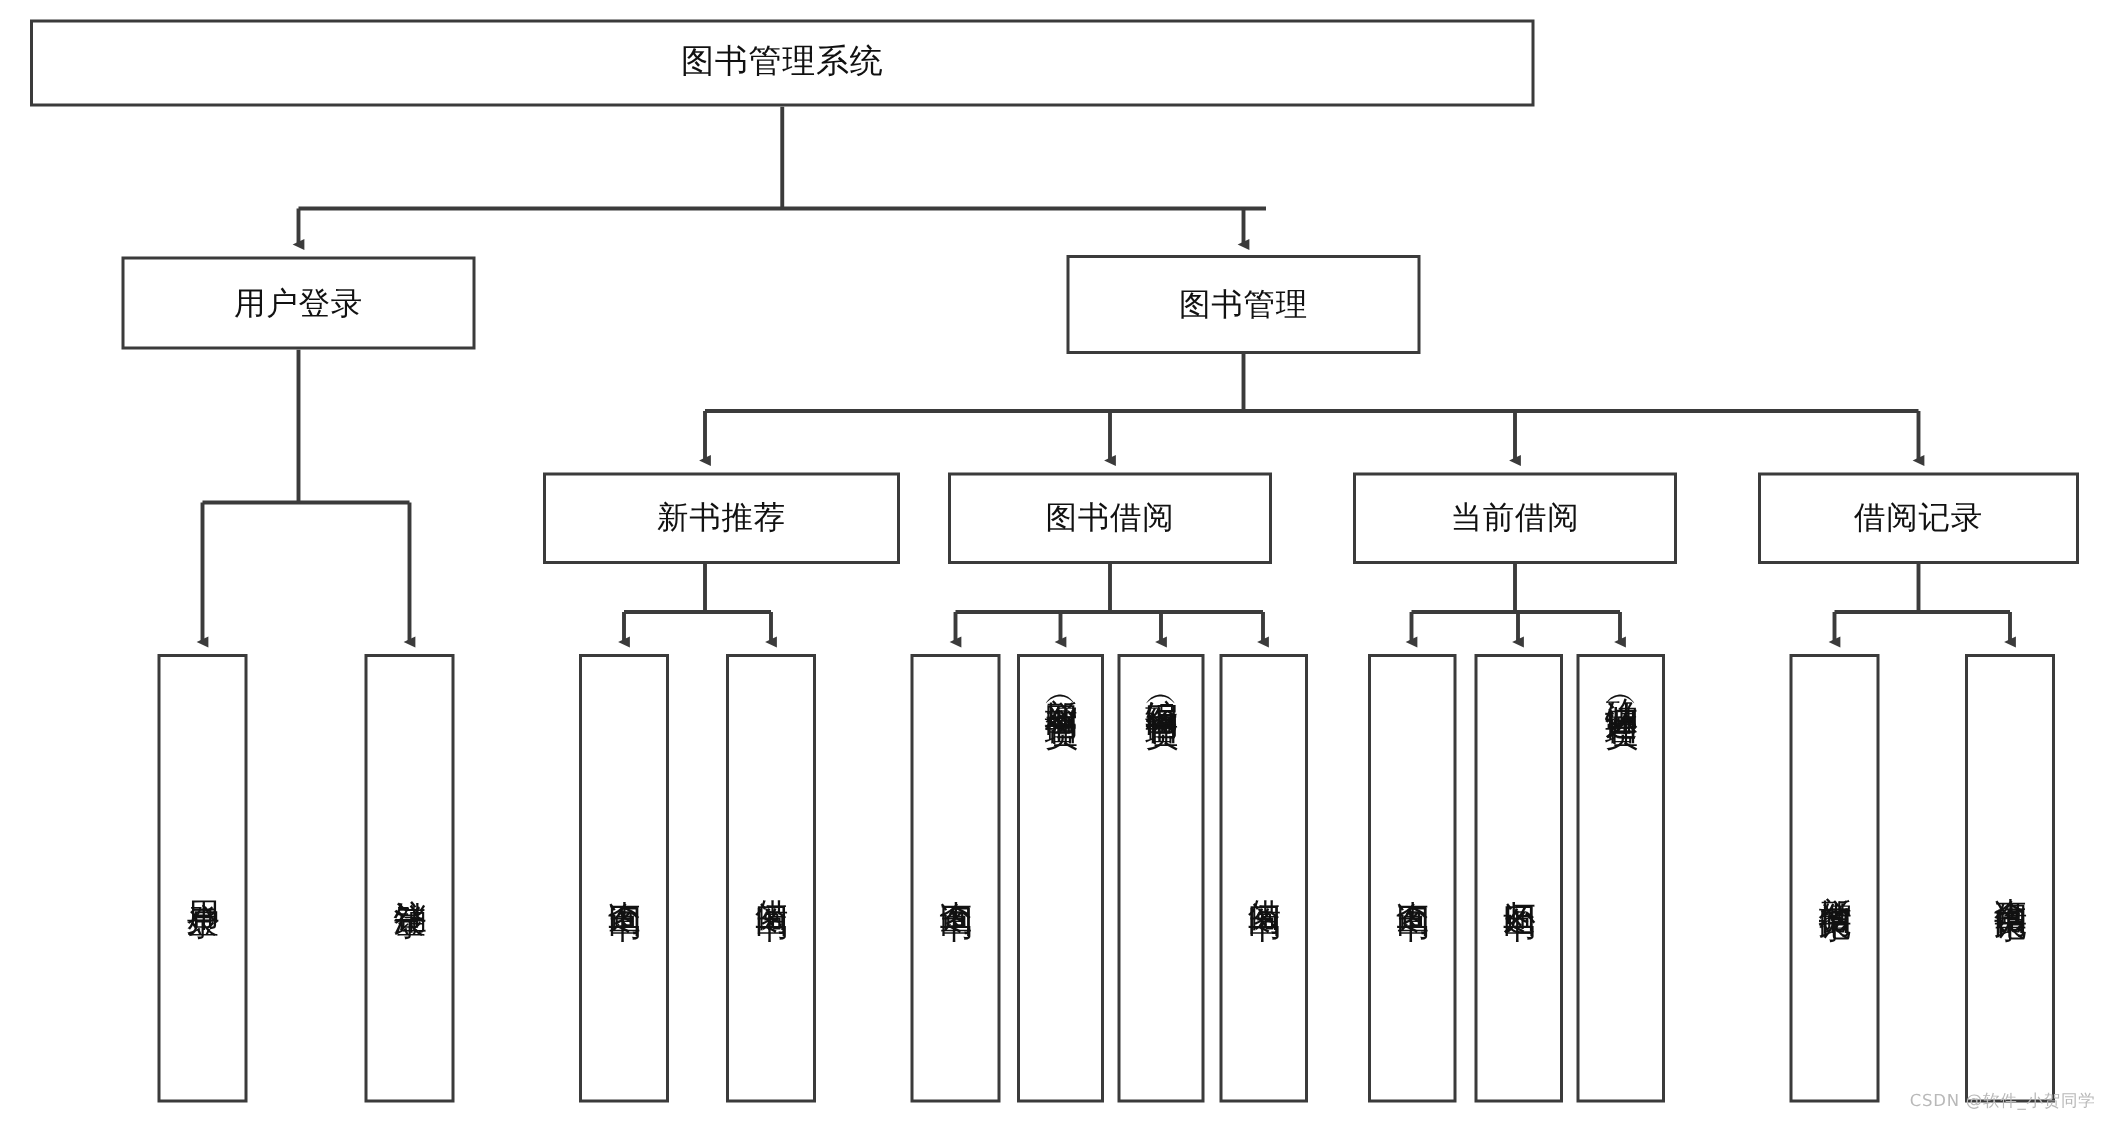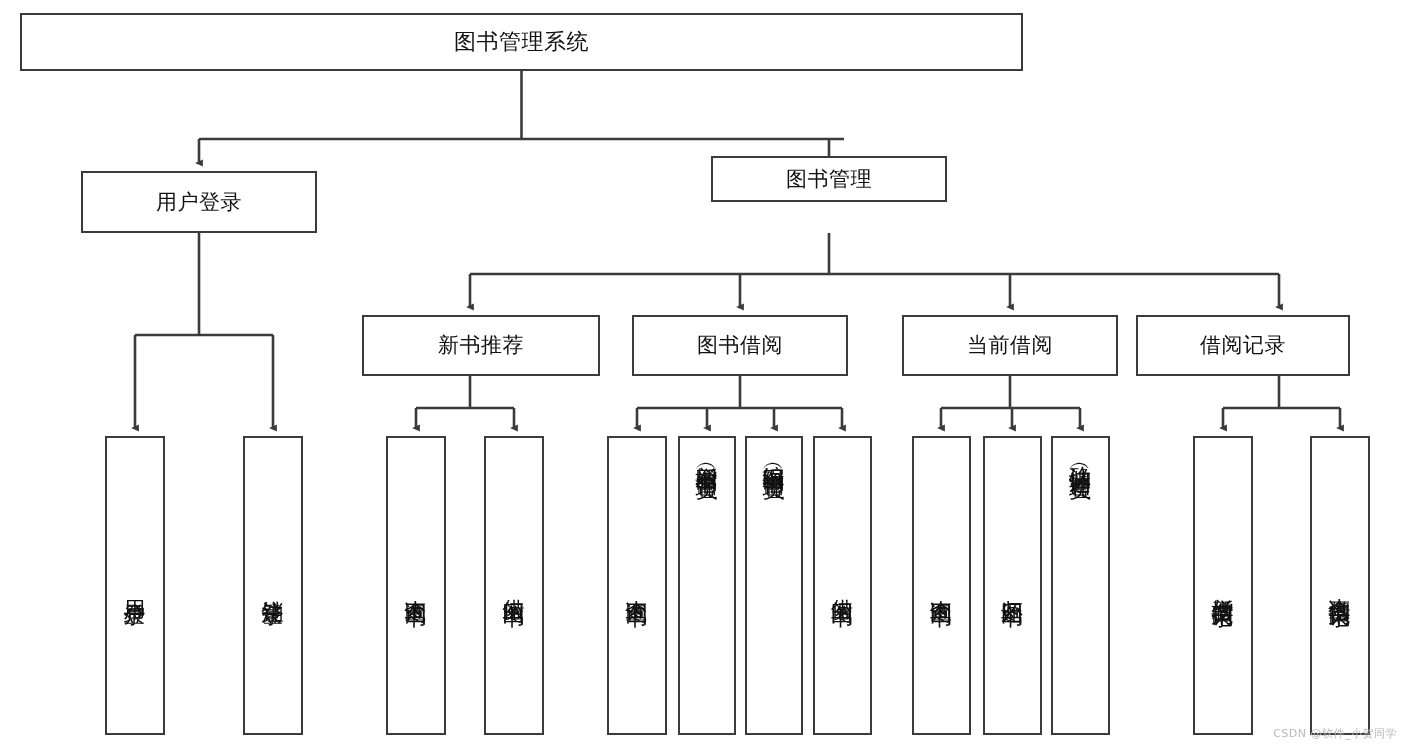--- a/index.html
+++ b/index.html
@@ -161,33 +161,33 @@
     </div>
     <div class="node vert centered" style="left: 386px; top: 436px; width: 60px; height: 299px;">
       <span class="label">查询图书</span>
     </div>
     <div class="node vert centered" style="left: 243px; top: 436px; width: 60px; height: 299px;">
       <span class="label">注销登录</span>
     </div>
     <div class="node vert centered" style="left: 105px; top: 436px; width: 60px; height: 299px;">
       <span class="label">用户登录</span>
     </div>
-    <div class="node horiz" style="left: 1136px; top: 315px; width: 214px; height: 61px;">
+    <div class="node horiz" style="left: 1172px; top: 315px; width: 214px; height: 61px;">
       <span class="label">借阅记录</span>
     </div>
     <div class="node horiz" style="left: 632px; top: 315px; width: 216px; height: 61px;">
       <span class="label">图书借阅</span>
     </div>
     <div class="node horiz" style="left: 902px; top: 315px; width: 216px; height: 61px;">
       <span class="label">当前借阅</span>
     </div>
     <div class="node horiz" style="left: 362px; top: 315px; width: 238px; height: 61px;">
       <span class="label">新书推荐</span>
     </div>
-    <div class="node horiz" style="left: 711px; top: 156px; width: 236px; height: 46px;">
+    <div class="node horiz" style="left: 711px; top: 170px; width: 236px; height: 66px;">
       <span class="label">图书管理</span>
     </div>
     <div class="node horiz" style="left: 81px; top: 171px; width: 236px; height: 62px;">
       <span class="label">用户登录</span>
     </div>
     <div class="node horiz root" style="left: 20px; top: 13px; width: 1003px; height: 58px;">
       <span class="label">图书管理系统</span>
     </div>
 
   <div class="watermark">CSDN @软件_小贺同学</div>

